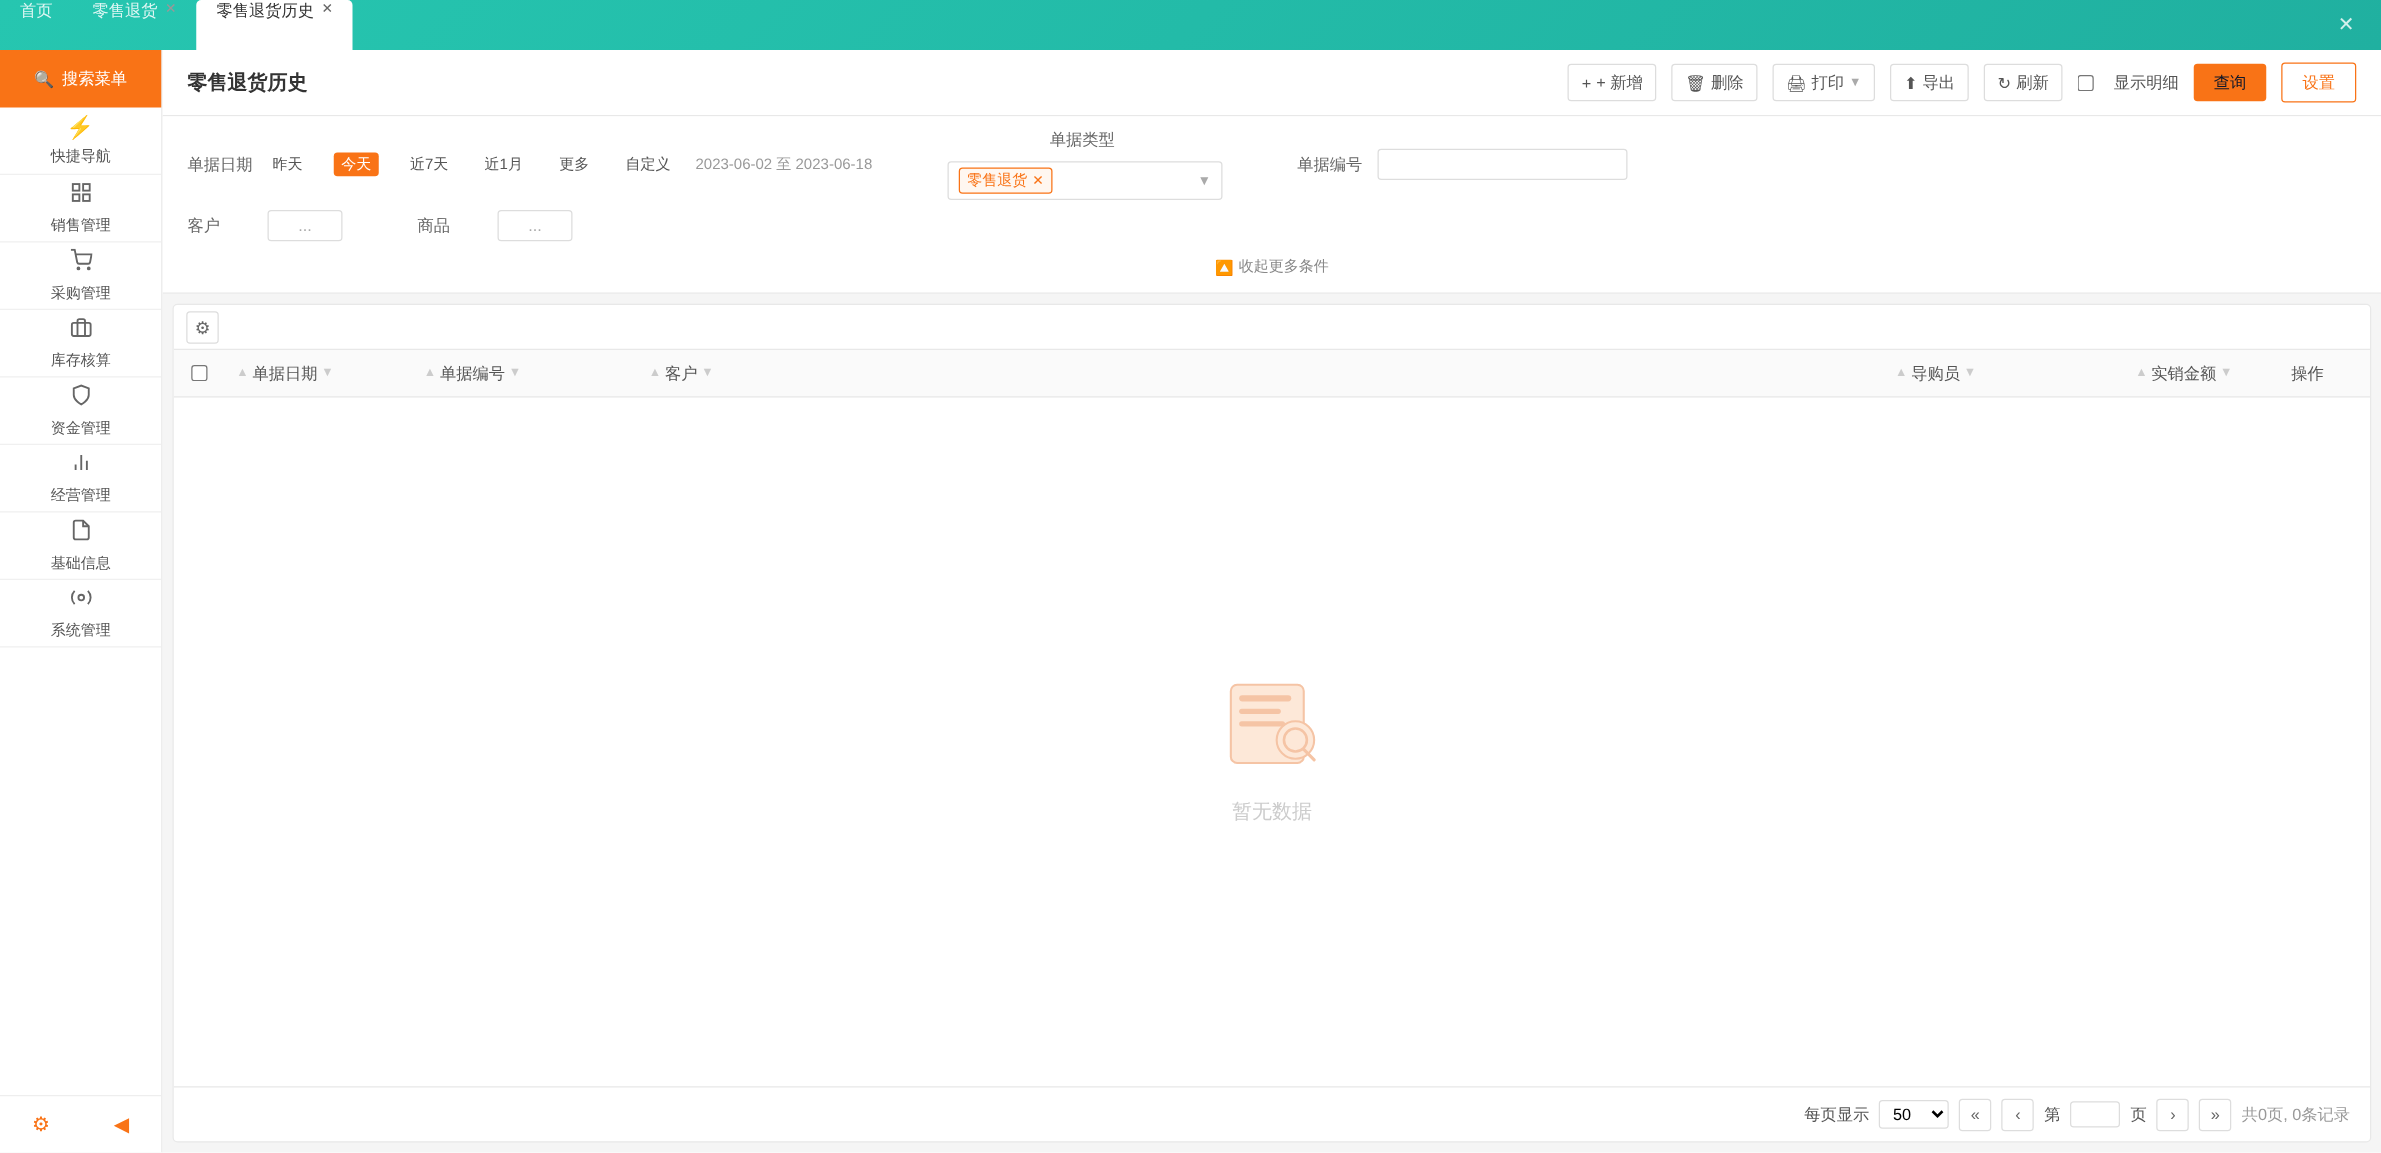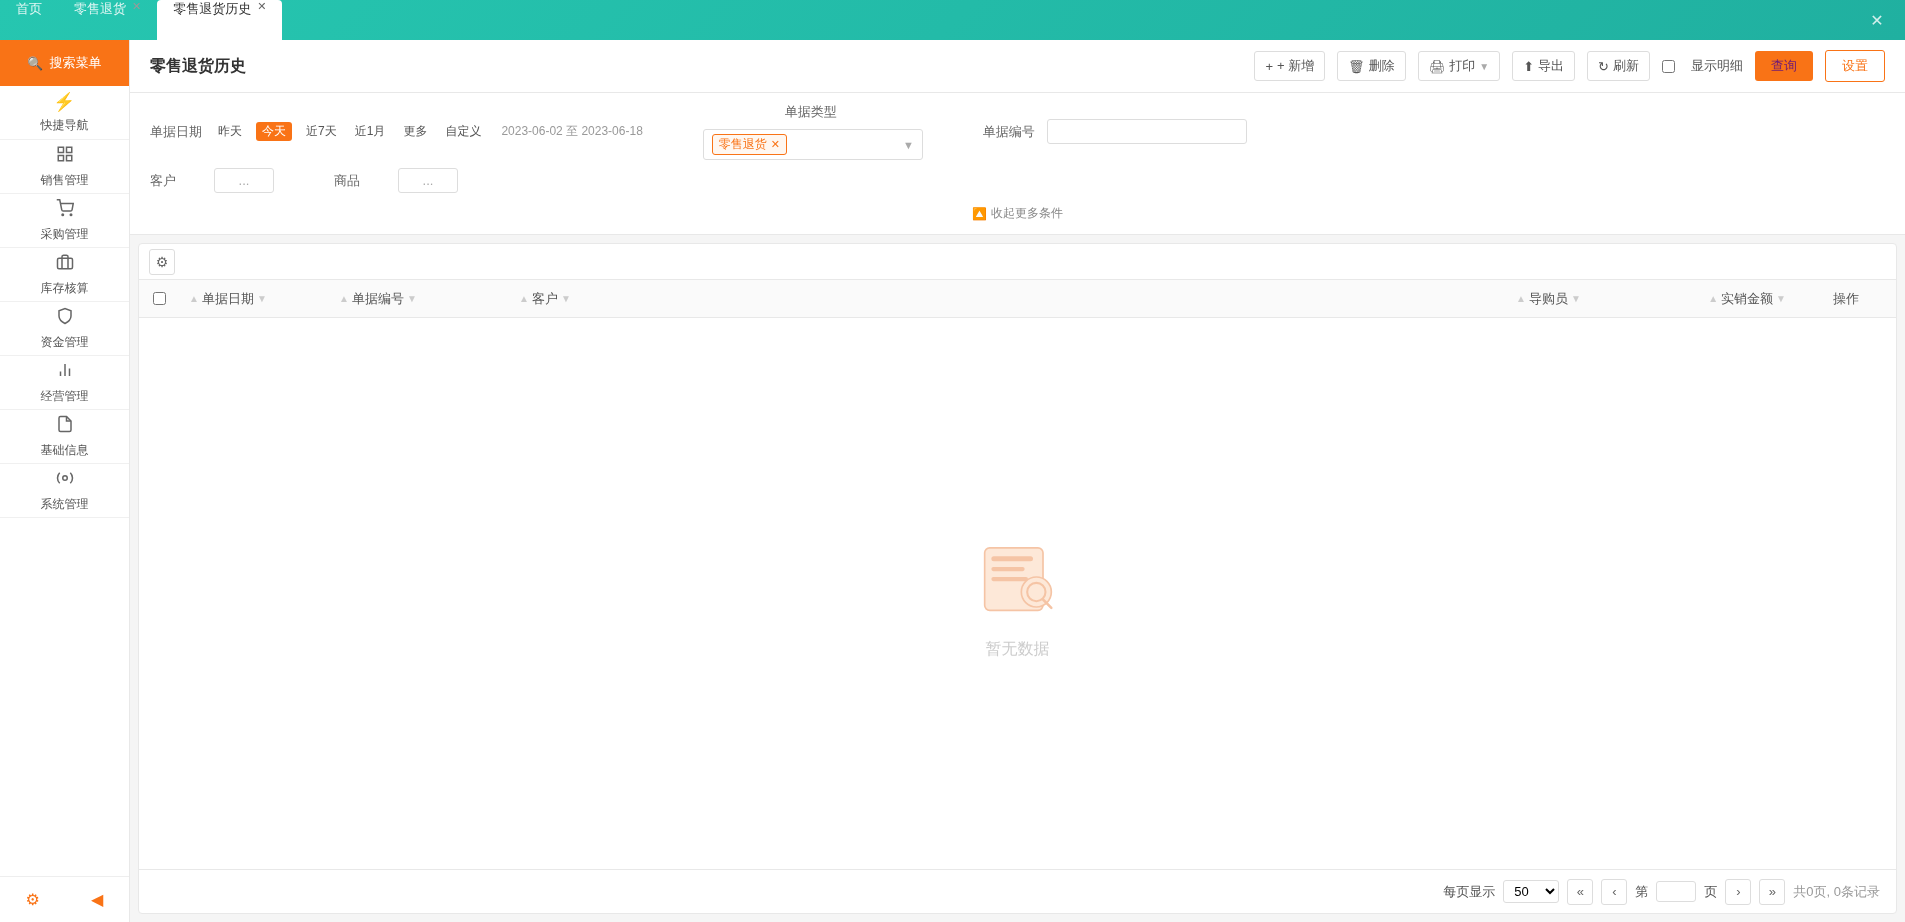--- a/index.html
+++ b/index.html
@@ -146,21 +146,21 @@
       padding: 5px 10px;
       border: 1px solid #ddd;
       border-radius: 3px;
       background: #fff;
       cursor: pointer;
       font-size: 13px;
       color: #555;
     }
     .btn-primary {
       background: #f97316;
-      color: #701a75;
+      color: #0f172a;
       border: none;
       padding: 6px 16px;
       border-radius: 3px;
       cursor: pointer;
       font-size: 13px;
     }
     .btn-setting {
       background: #fff;
       color: #f97316;
       border: 1px solid #f97316;
@@ -196,21 +196,21 @@
       gap: 8px;
     }
     .filter-label {
       color: #666;
       font-size: 13px;
       white-space: nowrap;
       min-width: 56px;
     }
     .date-shortcuts {
       display: flex;
-      gap: 10px;
+      gap: 21px;
       font-size: 12px;
     }
     .ds-btn {
       cursor: pointer;
       color: #555;
       padding: 1px 4px;
     }
     .ds-btn.active {
       background: #f97316;
       color: #fff;

